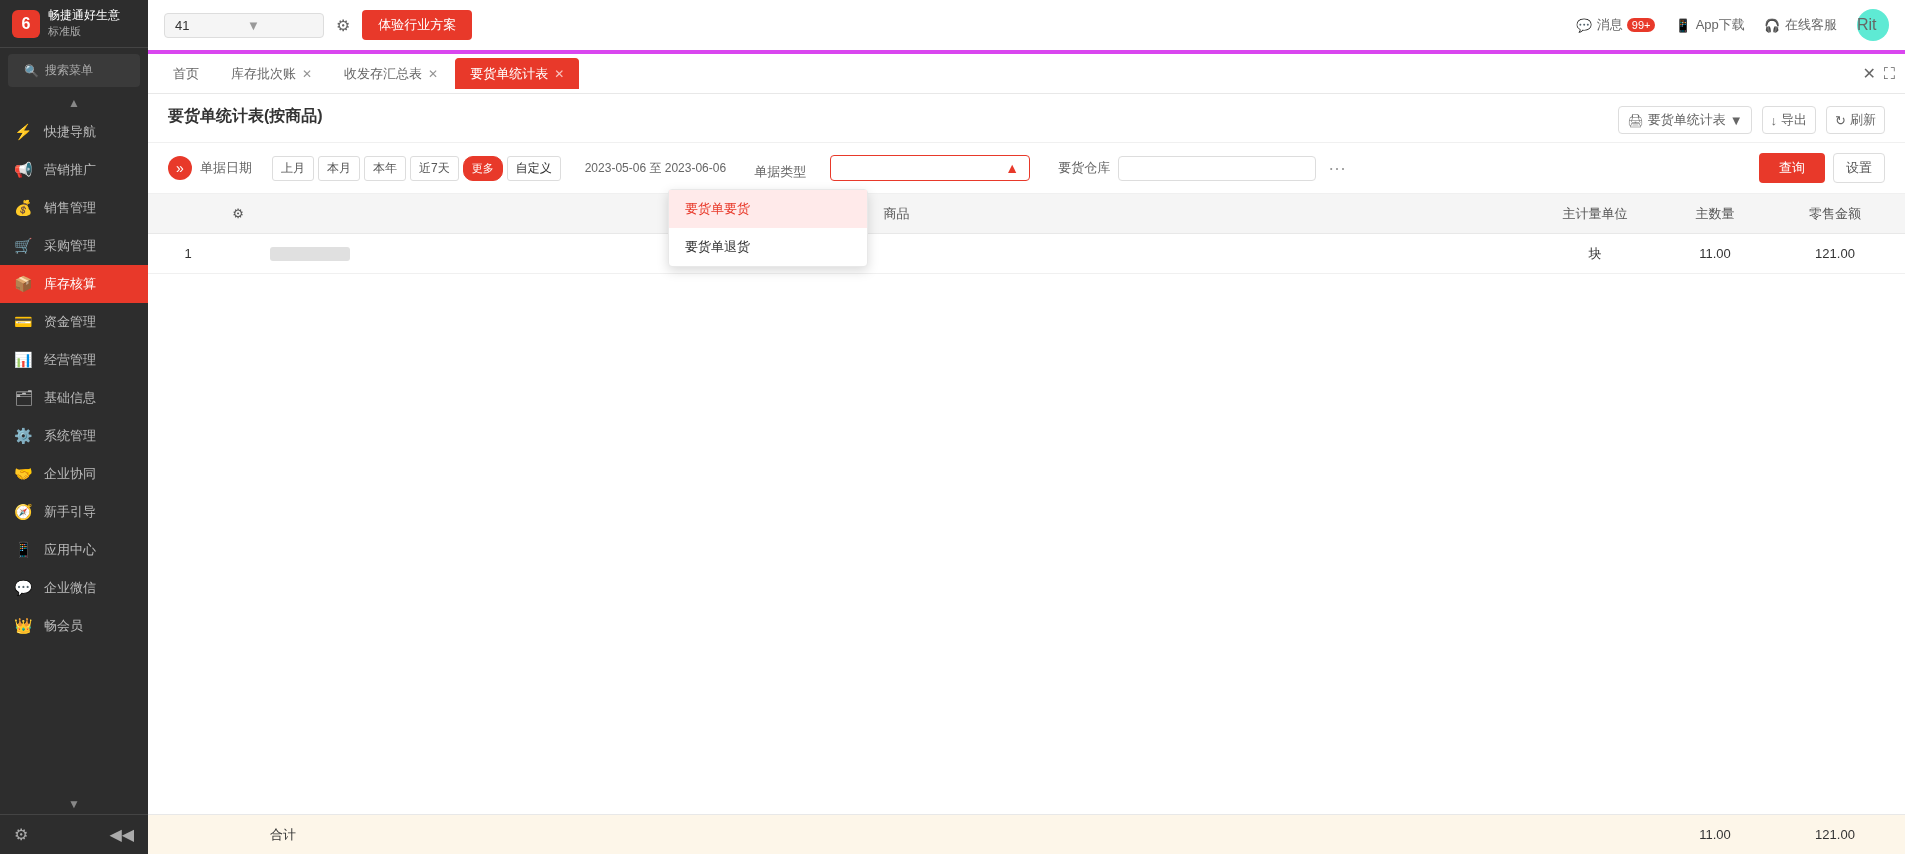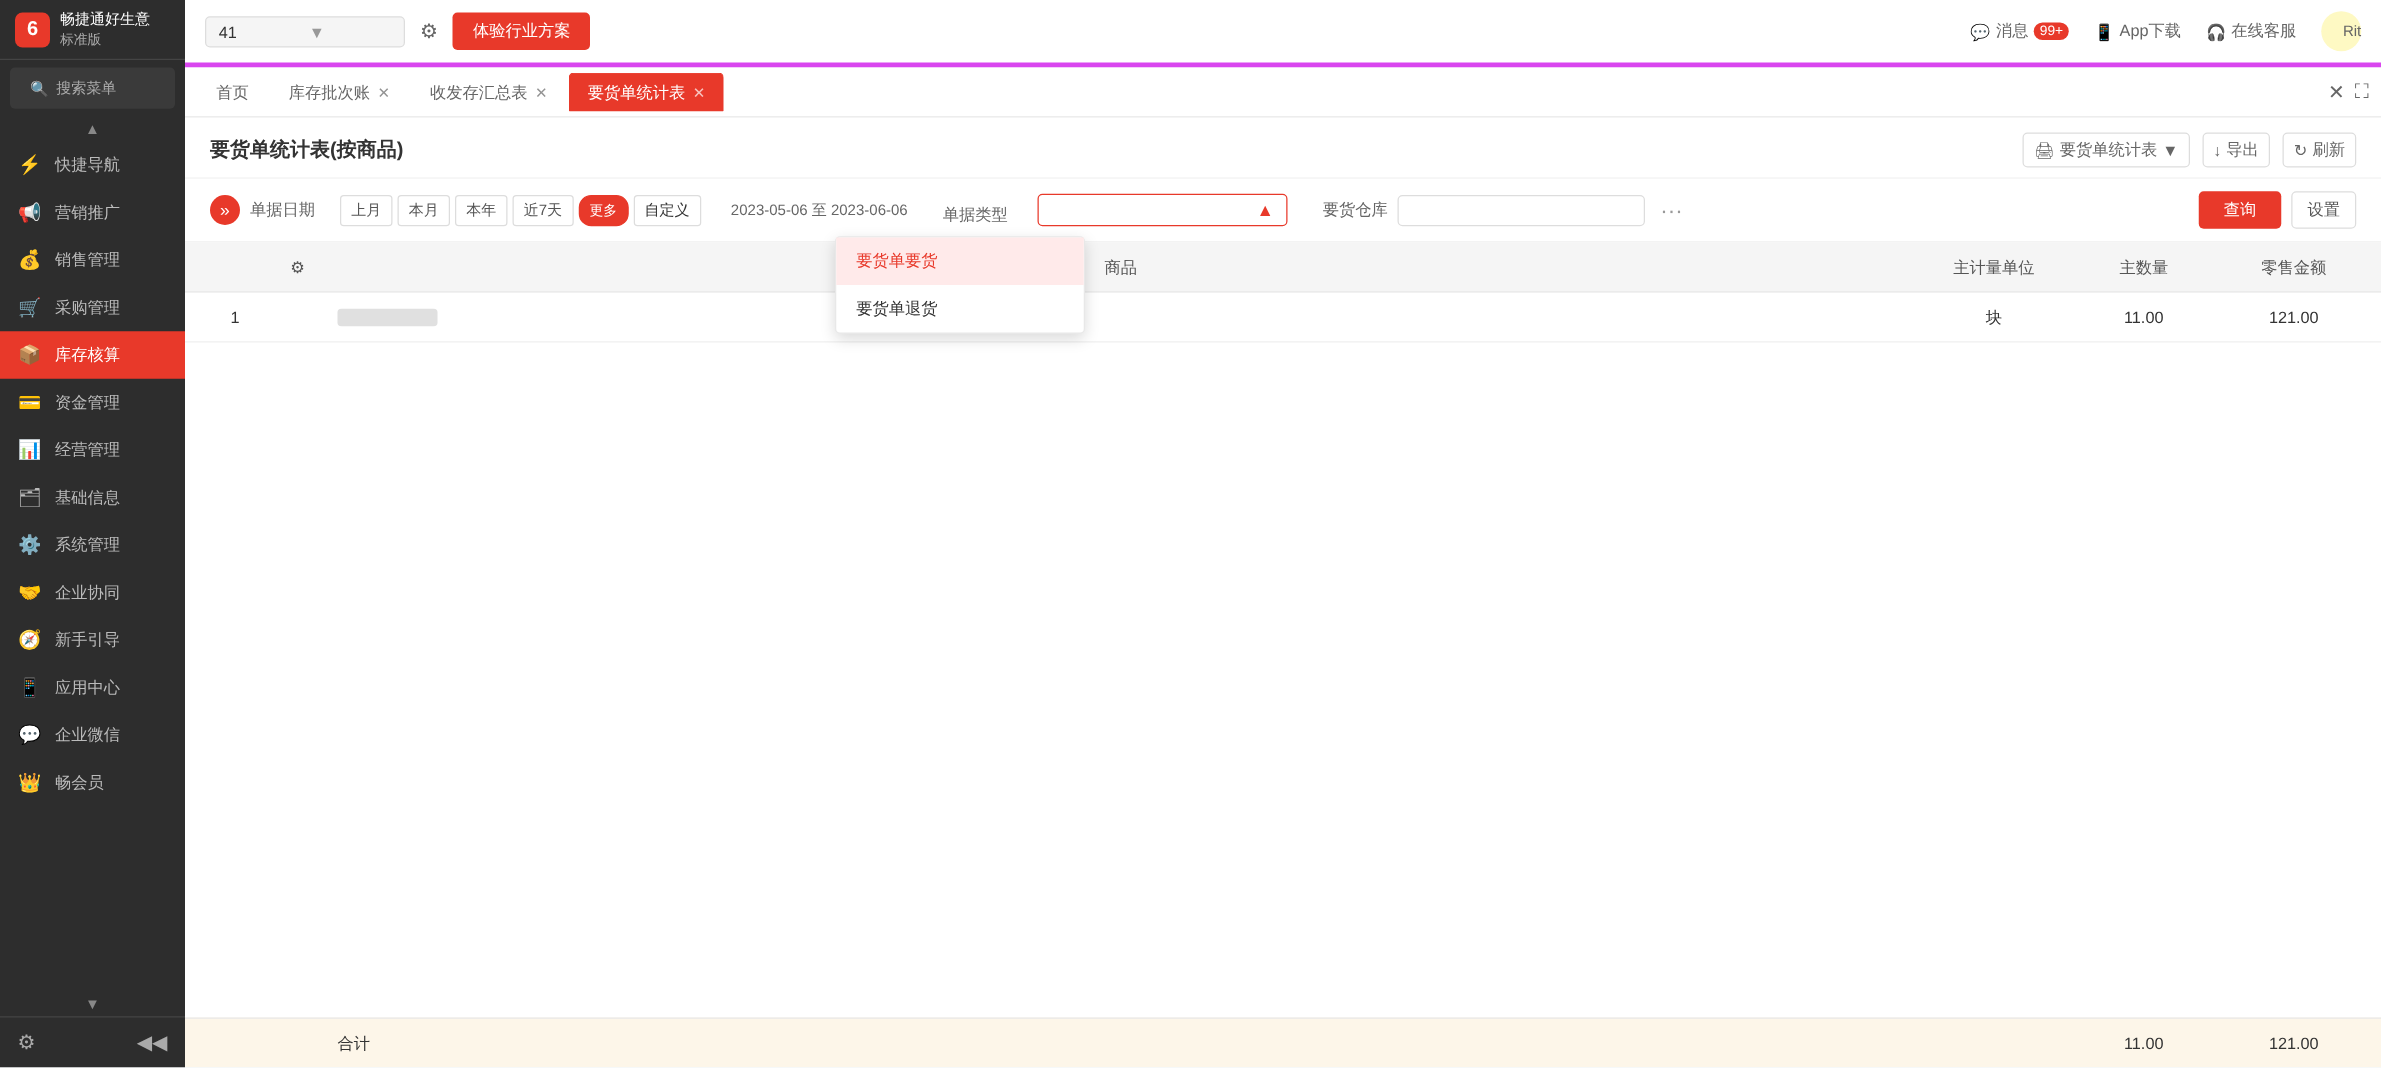--- a/index.html
+++ b/index.html
@@ -120,23 +120,23 @@
     .badge {
       background: #e8392a;
       color: #fff;
       border-radius: 10px;
       padding: 1px 5px;
       font-size: 11px;
     }
     .user-avatar {
       width: 32px; height: 32px;
       border-radius: 50%;
-      background: #fef9c3;
-      display: flex; align-items: center; justify-content: flex-end;
-      font-size: 12px;
+      background: #5eead4;
+      display: flex; align-items: center; justify-content: flex-start;
+      font-size: 16px;
       color: #666;
       cursor: pointer;
     }
 
     
     .tab-bar {
       background: #fff;
       height: 40px;
       display: flex;
       align-items: center;
@@ -174,21 +174,20 @@
     
     .page-content {
       flex: 1;
       overflow: hidden;
       display: flex;
       flex-direction: column;
       padding: 0;
     }
     .page-header {
       display: flex;
-      align-items: center;
       justify-content: space-between;
       padding: 12px 20px 8px;
       background: #fff;
       border-bottom: 1px solid #f0f0f0;
       flex-shrink: 0;
       gap: 20px;
     }
     .page-title { font-size: 16px; font-weight: 600; color: #333; }
     .page-actions { display: flex; align-items: center; gap: 10px; }
     .action-btn {

